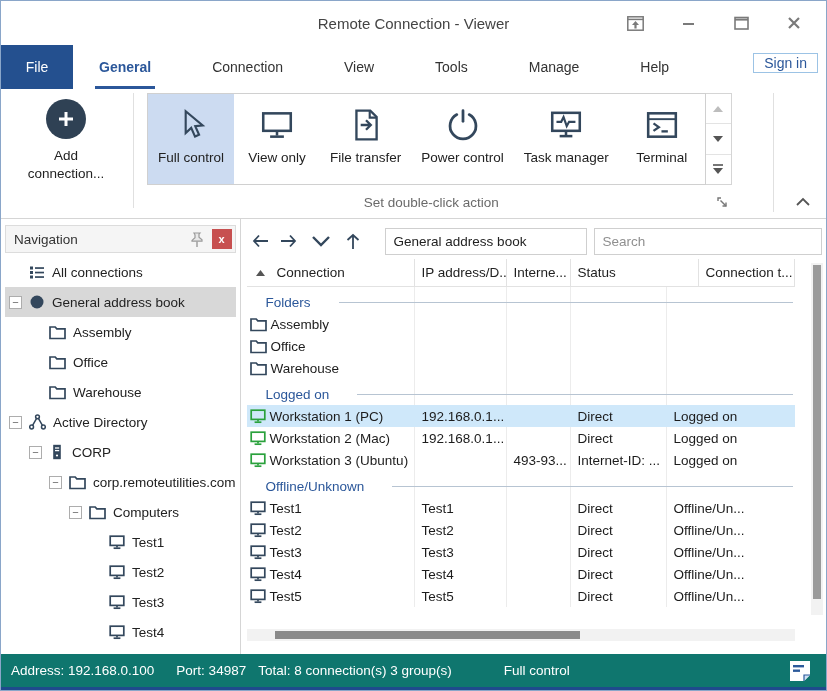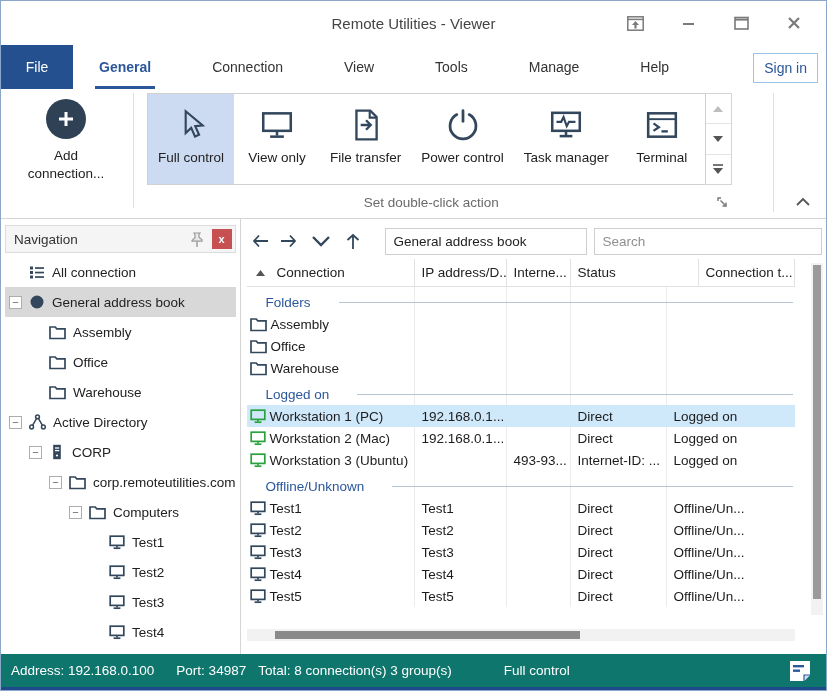--- a/index.html
+++ b/index.html
@@ -13,21 +13,21 @@
   .winbtn { width:20px; height:20px; display:flex; align-items:center; justify-content:center; cursor:default; }
   .winbtn svg { display:block; }
 
   
   .tabbar { height:44px; display:flex; align-items:stretch; position:relative; background:#fff; }
   .file-tab { width:72px; background:#24508f; color:#fff; font-size:14px; display:flex; align-items:center; justify-content:center; }
   .tabs { display:flex; align-items:flex-start; margin-left:24px; gap:57px; }
   .tab { font-size:14px; color:#333; padding:0 2px; position:relative; height:100%; display:flex; align-items:center; }
   .tab.active { color:#2b579a; font-weight:bold; }
   .tab.active::after { content:""; position:absolute; left:-2px; right:-2px; bottom:0; height:3px; background:#2b579a; }
-  .signin { position:absolute; right:8px; top:8px; height:30px; padding:0 10px; border:1px solid #9cc3e5; color:#2b579a; font-size:14px; display:flex; align-items:center; background:#fff; }
+  .signin { position:absolute; right:8px; top:8px; height:20px; padding:0 10px; border:1px solid #9cc3e5; color:#2b579a; font-size:14px; display:flex; align-items:center; background:#fff; }
 
   
   .ribbon { position:relative; height:130px; border-bottom:1px solid #d5d5d5; background:#fff; }
   .addconn { position:absolute; left:0; top:4px; width:130px; height:96px; display:flex; flex-direction:column; align-items:center; }
   .addconn .plus { width:40px; height:40px; border-radius:50%; background:#2f4154; display:flex; align-items:center; justify-content:center; margin-top:6px; }
   .addconn .lbl { margin-top:8px; font-size:13.5px; color:#222; text-align:center; line-height:1.35; width:100px; }
   .vdiv1 { position:absolute; left:132px; top:4px; bottom:10px; width:1px; background:#e0e0e0; }
   .vdiv2 { position:absolute; right:52px; top:4px; bottom:6px; width:1px; background:#e0e0e0; }
   .group { position:absolute; left:146px; top:4px; }
   .group-box { display:flex; border:1px solid #d0d0d0; background:#fff; height:92px; }
@@ -94,21 +94,21 @@
   .statusbar .s-total { margin-left:12px; }
   .statusbar .s-mode { margin-left:52px; }
   .statusbar .s-icon { margin-left:auto; margin-right:14px; }
 </style>
 </head>
 <body>
 
 <div class="window">
 
   <div class="titlebar">
-    <div class="title">Remote Utilities - Viewer</div>
+    <div class="title">Remote Connection - Viewer</div>
     <div class="winbtns">
       <div class="winbtn">
         <svg width="17" height="15" viewBox="0 0 17 15">
             <rect x="0.8" y="0.8" width="15.4" height="13.4" fill="none" stroke="#7a7a7a" stroke-width="1.5"></rect>
             <line x1="0.8" y1="3.4" x2="16.2" y2="3.4" stroke="#7a7a7a" stroke-width="1.5"></line>
             <path d="M8.5,5 L12,9 L9.6,9 L9.6,12.4 L7.4,12.4 L7.4,9 L5,9 Z" fill="#7a7a7a"></path>
           </svg>
       </div>
       <div class="winbtn">
         <svg width="13" height="13" viewBox="0 0 13 13">
@@ -286,21 +286,21 @@
                 <g fill="#33475c">
                   <rect x="1" y="2.5" width="3" height="3"></rect>
                   <rect x="1" y="7" width="3" height="3"></rect>
                   <rect x="1" y="11.5" width="3" height="3"></rect>
                   <rect x="6" y="3.2" width="9" height="1.7"></rect>
                   <rect x="6" y="7.7" width="9" height="1.7"></rect>
                   <rect x="6" y="12.2" width="9" height="1.7"></rect>
                 </g>
               </svg>
             </span>
-            <span>All connection</span>
+            <span>All connections</span>
           </div>
           <div class="tree-row selected" style="padding-left: 4px;">
             <span class="exp">−</span>
             <span class="icn">
               <svg width="16" height="16" viewBox="0 0 16 16">
                 <circle cx="8" cy="8" r="6.5" fill="#33475c"></circle>
               </svg>
             </span>
             <span>General address book</span>
           </div>

